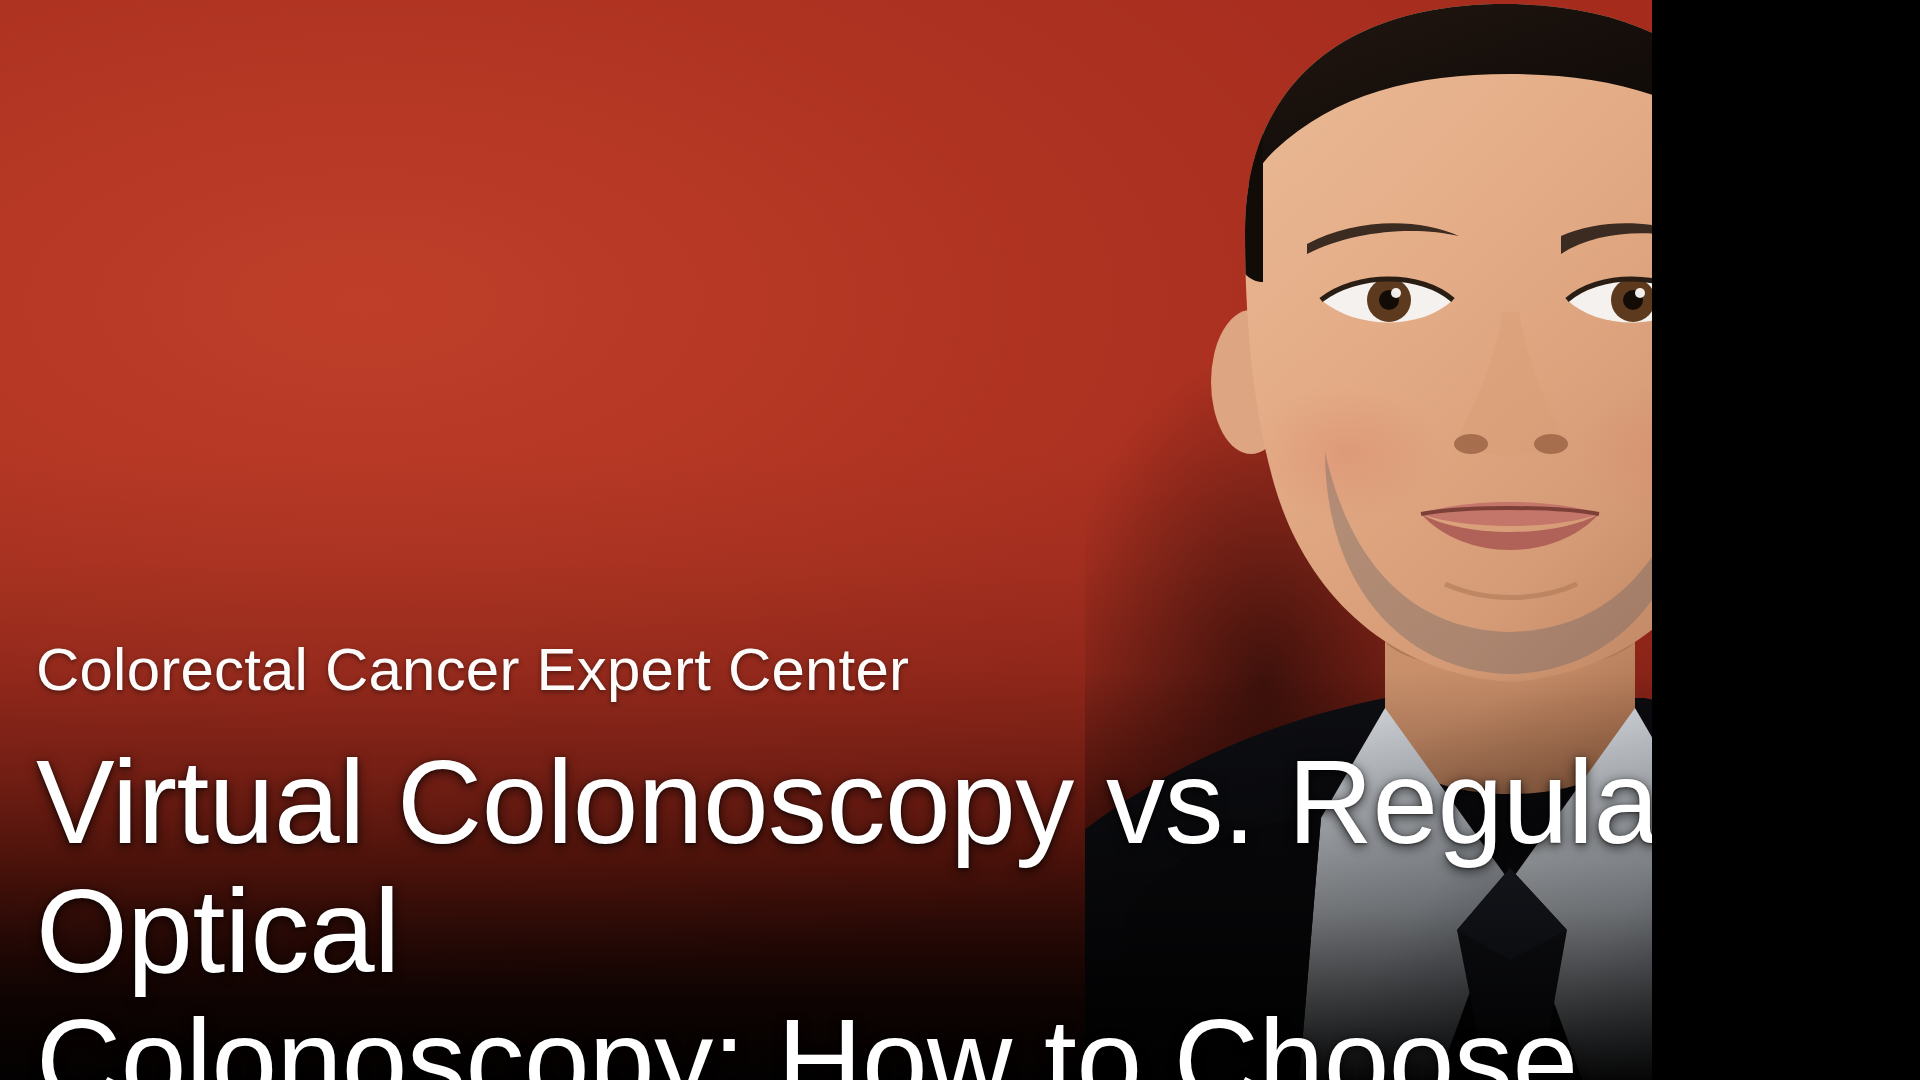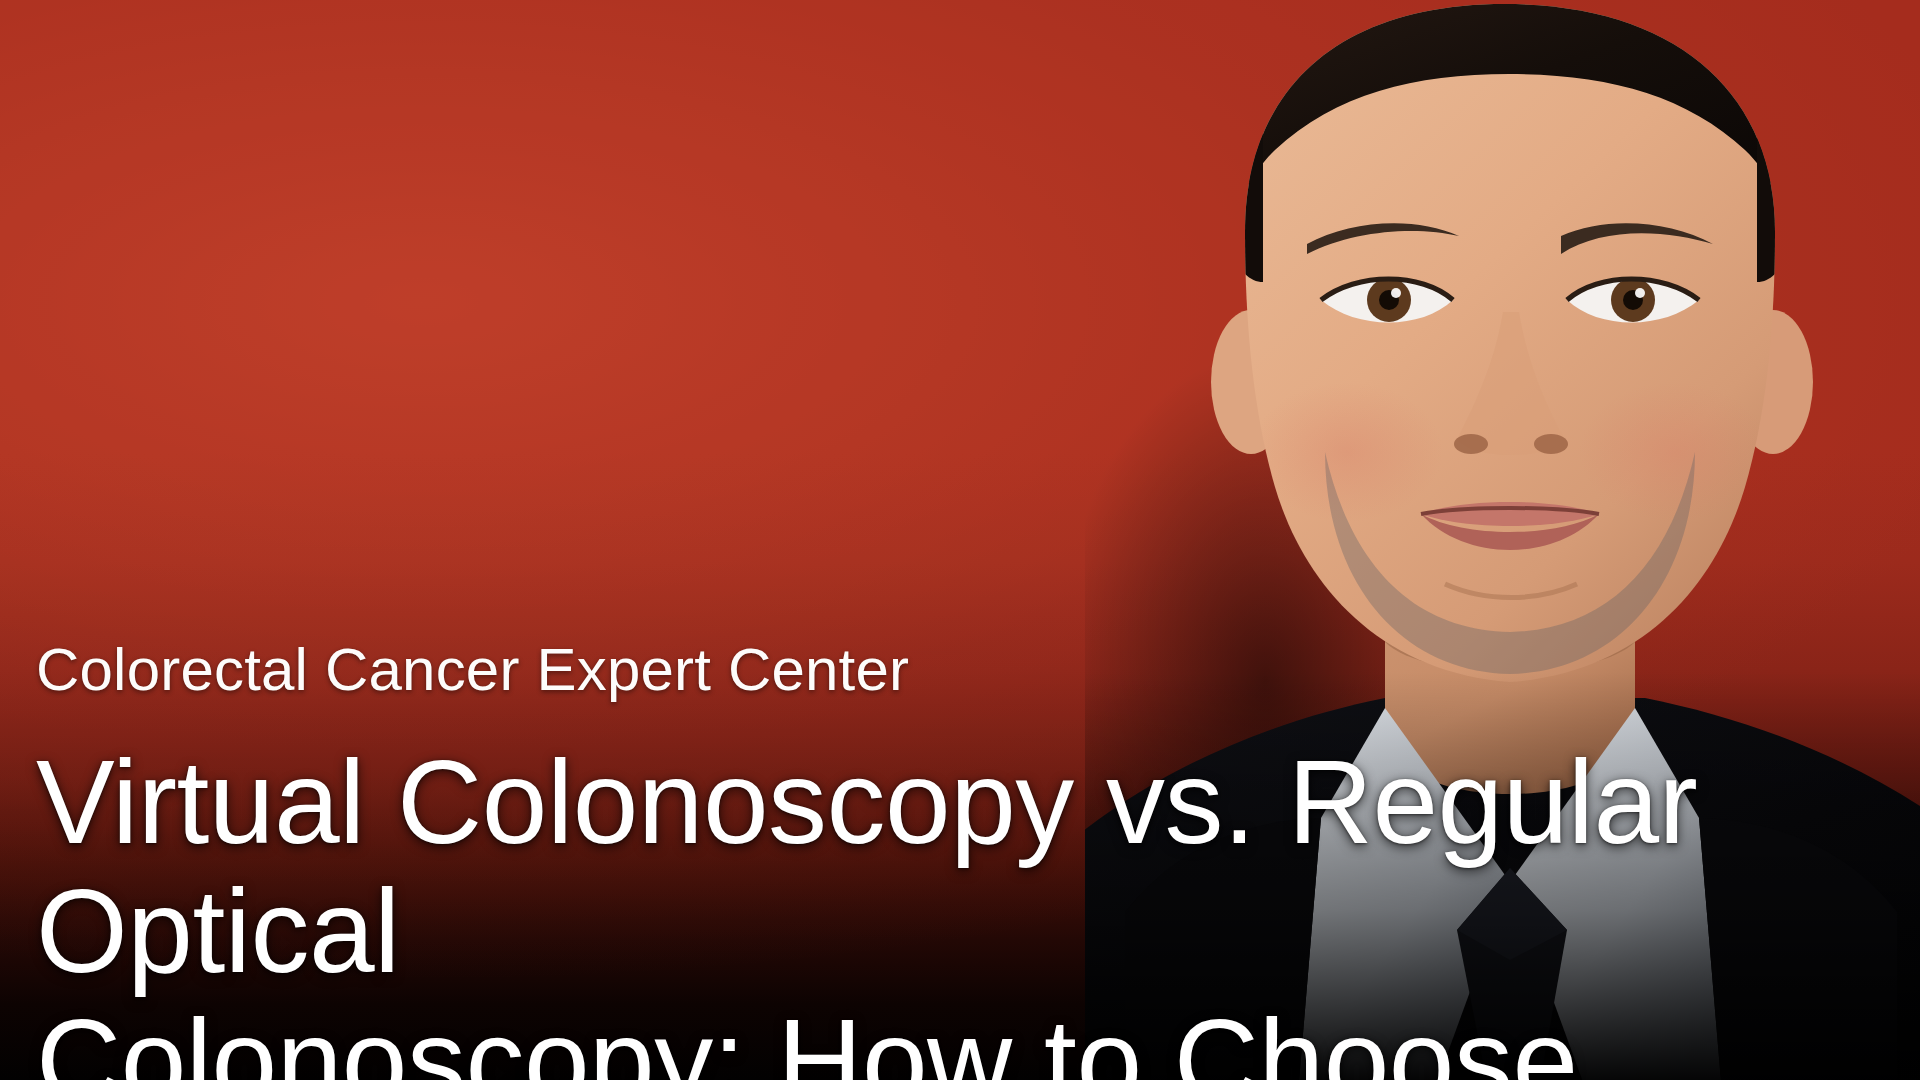--- a/index.html
+++ b/index.html
@@ -6,21 +6,21 @@
 
   html, body {
     width:1920px; height:1080px;
     background:#000;
     overflow:hidden;
     font-family:"Liberation Sans", sans-serif;
   }
 
   #slide {
     position:relative;
-    width:1920px; height:1080px;
+    width:1652px; height:1080px;
     overflow:hidden;
     background:#ec4899;
   }
 
   
   .bg {
     position:absolute; inset:0;
     background:
       linear-gradient(to bottom,
         #a52c1d 0%,

